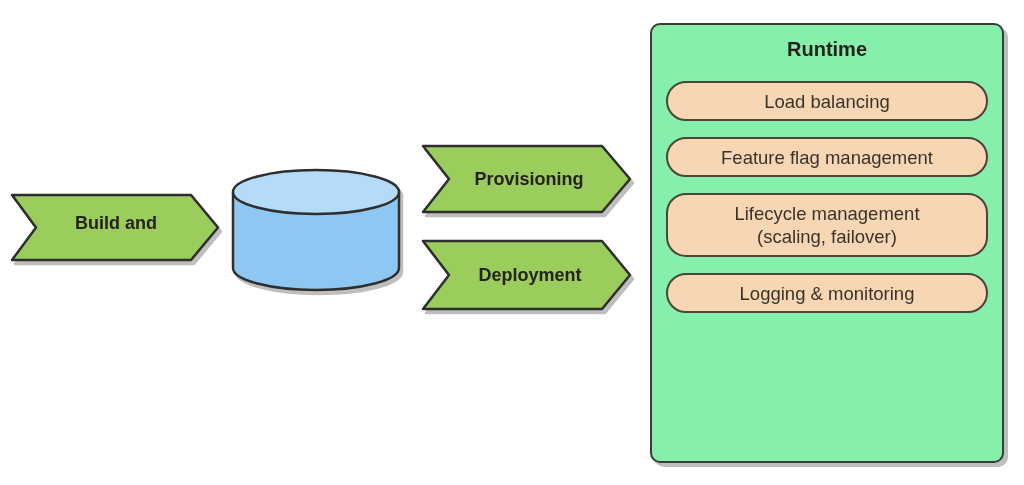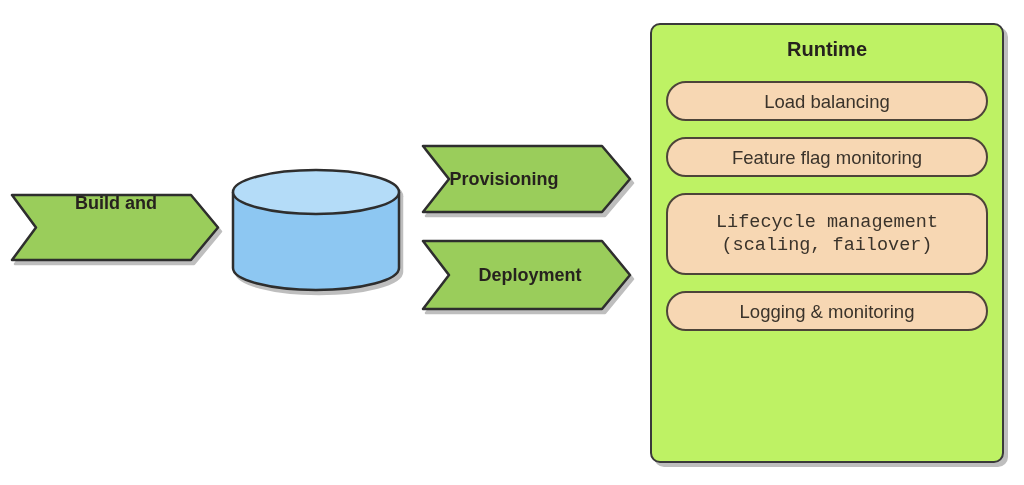--- a/index.html
+++ b/index.html
@@ -42,21 +42,21 @@
     color: #26221e;
     pointer-events: none;
   }
   .runtime-panel {
     position: absolute;
     left: 650px;
     top: 23px;
     width: 354px;
     height: 440px;
     box-sizing: border-box;
-    background: #bef264;
+    background: #86efac;
     border: 2.5px solid #3a3a3a;
     border-radius: 10px;
     box-shadow: 4px 4px 0 rgba(110,110,110,0.45);
     padding: 12px 14px 20px 14px;
   }
   .runtime-title {
     height: 24px;
     line-height: 24px;
     text-align: center;
     font-weight: 700;
@@ -75,22 +75,21 @@
     align-items: center;
     justify-content: center;
     text-align: center;
     font-size: 18.5px;
     font-weight: 400;
     color: #3a332b;
     line-height: 23px;
     white-space: pre-line;
   }
   .runtime-item.tall {
-    height: 82px;
-    font-family: Liberation Mono, monospace;
+    height: 64px;
   }
   .runtime-item:last-child {
     margin-bottom: 8px;
   }
 </style>
 </head>
 <body>
 
 <div class="stage">
 
@@ -101,33 +100,33 @@
     <g class="cyl-group">
       <path class="cyl-part" d="M233,192 L233,268 A83,22 0 0 0 399,268 L399,192" fill="#8DC7F2"></path>
       <ellipse class="cyl-part" cx="316" cy="192" rx="83" ry="22" fill="#B4DCF8"></ellipse>
     </g>
 
     <path class="shape" d="M423,146 H602 L630,179 L602,212 H423 L449,179 Z" fill="#9ACD5B"></path>
 
     <path class="shape" d="M423,241 H602 L630,275 L602,309 H423 L449,275 Z" fill="#9ACD5B"></path>
   </svg>
 
-  <div class="shape-label" style="left:30px; top:192px; width:172px;">
+  <div class="shape-label" style="left:30px; top:212px; width:172px;">
     <div>Build and</div>
   </div>
 
   <div class="shape-label" style="left:238px; top:220px; width:157px;">
   </div>
 
-  <div class="shape-label" style="left:414px; top:168px; width:180px; line-height:22px;">Provisioning</div>
+  <div class="shape-label" style="left:439px; top:168px; width:180px; line-height:22px;">Provisioning</div>
 
   <div class="shape-label" style="left:440px; top:264px; width:180px; line-height:22px;">Deployment</div>
 
   <div class="runtime-panel">
     <div class="runtime-title">Runtime</div>
     <div class="runtime-item">Load balancing</div>
-    <div class="runtime-item">Feature flag monitoring</div>
+    <div class="runtime-item">Feature flag management</div>
     <div class="runtime-item tall">Lifecycle management
 (scaling, failover)</div>
     <div class="runtime-item">Logging &amp; monitoring</div>
   </div>
 
 </div>
 
 </body></html>

